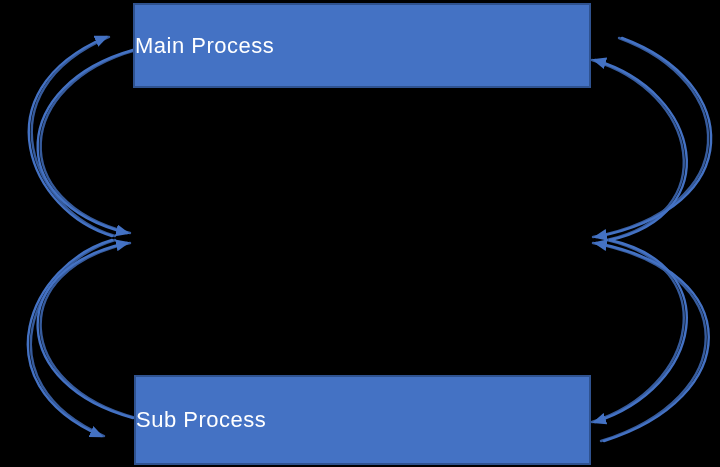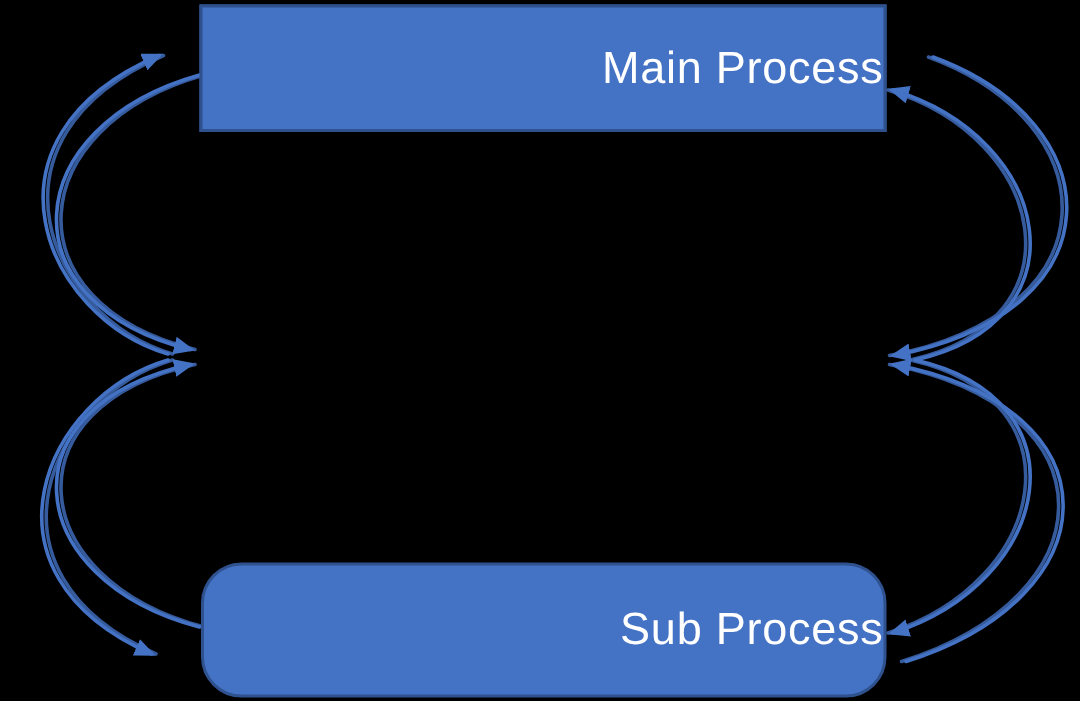--- a/index.html
+++ b/index.html
@@ -40,26 +40,26 @@
     opacity: 0.8;
   }
   .ah { fill: var(--accent, #4472C4); }
   .node {
     position: absolute;
     background: var(--accent, #4472C4);
     border: 2px solid var(--node-border, #2F528F);
     color: var(--node-text, #fff);
     display: flex;
     align-items: center;
-    justify-content: flex-end;
-    font-size: 30px;
+    justify-content: flex-start;
+    font-size: 22px;
     letter-spacing: 0.5px;
   }
   .node-main { left: 133px; top: 3px;   width: 458px; height: 85px; }
-  .node-sub  { left: 134px; top: 375px; width: 457px; height: 90px; border-radius: 27px; }
+  .node-sub  { left: 134px; top: 375px; width: 457px; height: 90px; }
 </style>
 </head>
 <body>
 
 <div class="canvas">
 
   <svg class="connector-layer" width="720" height="467" viewBox="0 0 720 467" xmlns="http://www.w3.org/2000/svg">
     <defs>
       <marker id="ah" markerUnits="userSpaceOnUse" markerWidth="14" markerHeight="12" refX="11" refY="6" orient="auto">
         <path class="ah" d="M0,0 L14,6 L0,12 Z"></path>

